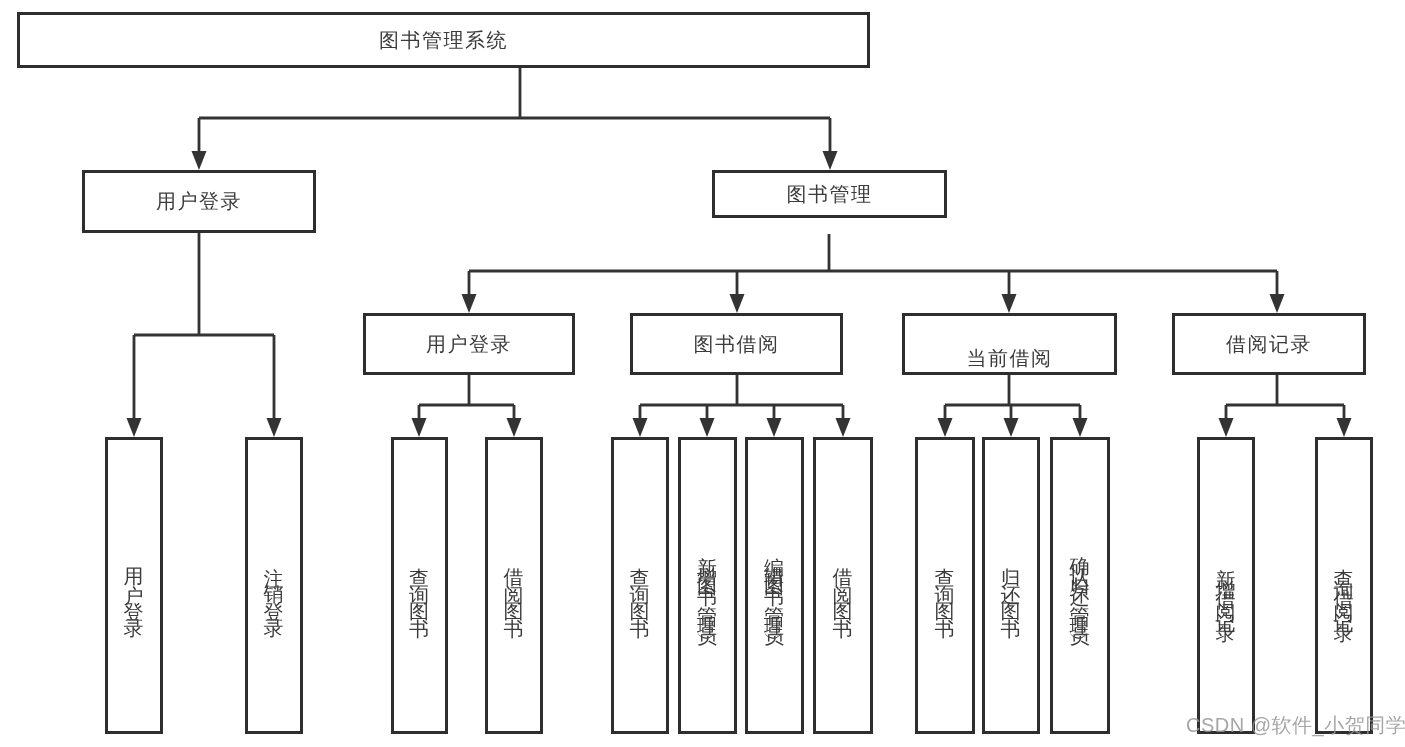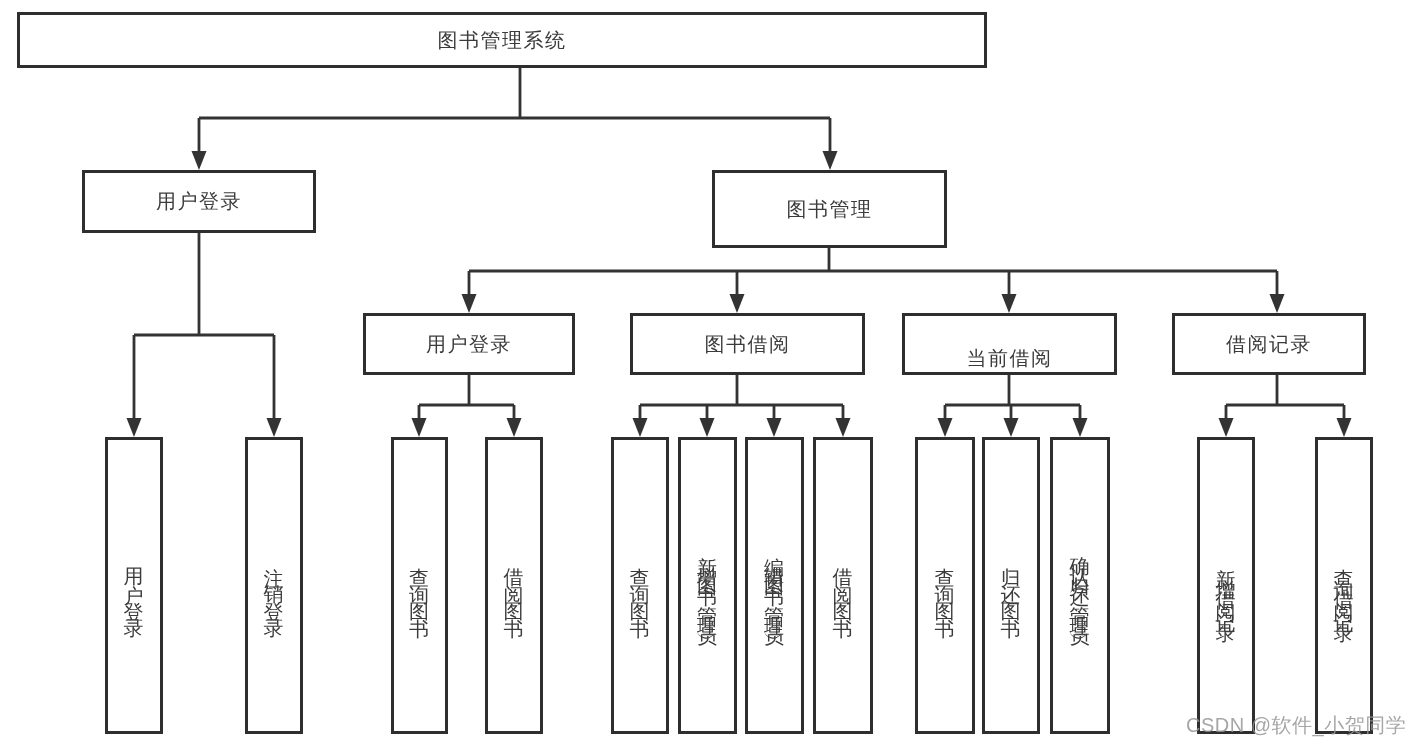--- a/index.html
+++ b/index.html
@@ -63,35 +63,35 @@
       <polygon points="766.5,418 781.5,418 774,437"></polygon>
       <polygon points="835.5,418 850.5,418 843,437"></polygon>
       <polygon points="937.5,418 952.5,418 945,437"></polygon>
       <polygon points="1003.5,418 1018.5,418 1011,437"></polygon>
       <polygon points="1072.5,418 1087.5,418 1080,437"></polygon>
       <polygon points="1218.5,418 1233.5,418 1226,437"></polygon>
       <polygon points="1336.5,418 1351.5,418 1344,437"></polygon>
     </g>
   </svg>
 
-  <div class="box" style="left:17px;top:12px;width:970px;height:56px;">
+  <div class="box" style="left:17px;top:12px;width:853px;height:56px;">
     <span class="hlabel">图书管理系统</span>
   </div>
 
   <div class="box" style="left:82px;top:170px;width:234px;height:63px;">
     <span class="hlabel">用户登录</span>
   </div>
-  <div class="box" style="left:712px;top:170px;width:235px;height:78px;">
+  <div class="box" style="left:712px;top:170px;width:235px;height:48px;">
     <span class="hlabel">图书管理</span>
   </div>
 
   <div class="box" style="left:363px;top:313px;width:212px;height:62px;">
     <span class="hlabel">用户登录</span>
   </div>
-  <div class="box" style="left:630px;top:313px;width:235px;height:62px;">
+  <div class="box" style="left:630px;top:313px;width:213px;height:62px;">
     <span class="hlabel">图书借阅</span>
   </div>
   <div class="box" style="left:902px;top:313px;width:215px;height:62px;align-items:flex-end;">
     <span class="hlabel">当前借阅</span>
   </div>
   <div class="box" style="left:1172px;top:313px;width:194px;height:62px;">
     <span class="hlabel">借阅记录</span>
   </div>
 
   <div class="box leaf" style="left:105px;top:437px;width:58px;height:297px;">

